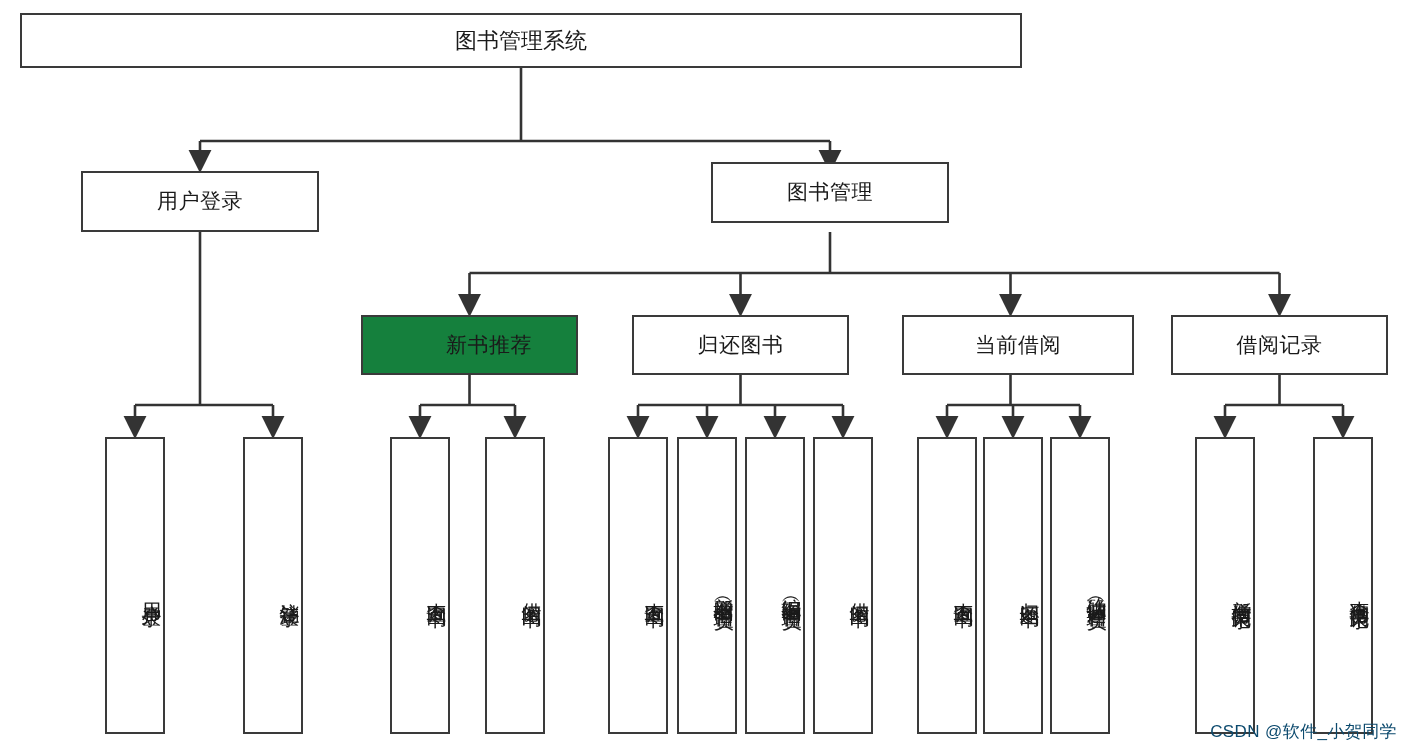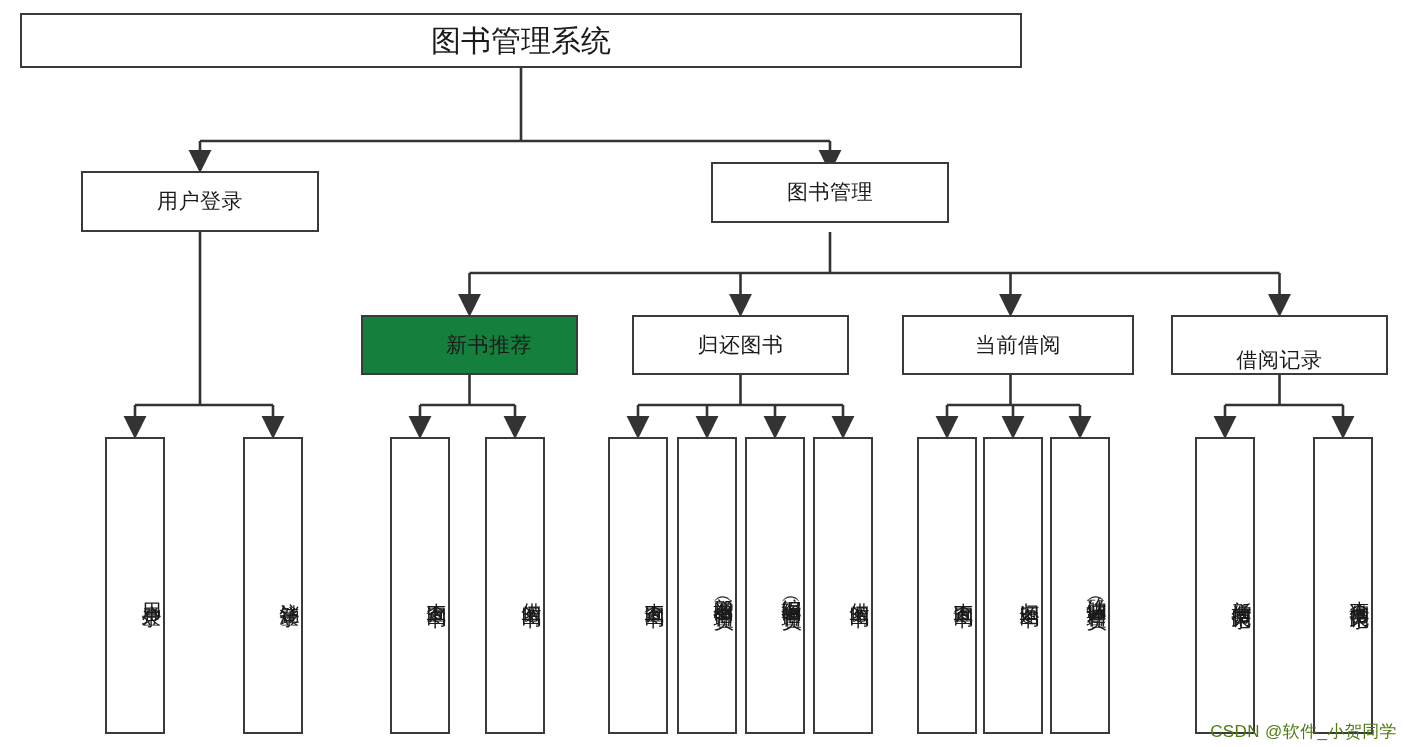--- a/index.html
+++ b/index.html
@@ -35,42 +35,42 @@
     justify-content: center;
     color: #1a1a1a;
     line-height: 1.18;
     text-align: center;
   }
   .node.h {
     font-size: 21px;
     letter-spacing: 0.5px;
   }
   .node.root {
-    font-size: 30px;
+    font-size: 22px;
   }
   .node.v {
     font-size: 20px;
     writing-mode: vertical-rl;
     text-orientation: upright;
     align-items: flex-start;
     justify-content: center;
     padding-top: 10px;
     letter-spacing: 2px;
   }
   .node.v .vtext {
     writing-mode: vertical-rl;
     text-orientation: upright;
     white-space: nowrap;
   }
   .watermark {
     position: absolute;
     right: 8px;
     bottom: 4px;
     font-size: 17px;
-    color: #4d7c0f;
+    color: #0c4a6e;
     white-space: nowrap;
     letter-spacing: 0.4px;
     margin-left: 40px;
   }
 </style>
 </head>
 <body>
 
 <div id="canvas">
 
@@ -129,21 +129,21 @@
       </div>
       <div class="node h" style="left: 361px; top: 315px; width: 217px; height: 60px; border-color: rgb(58, 58, 58); background: #15803d; color: rgb(26, 26, 26); padding-left: 39px;">
         <span>新书推荐</span>
       </div>
       <div class="node h" style="left: 632px; top: 315px; width: 217px; height: 60px; border-color: rgb(58, 58, 58); background: rgb(255, 255, 255); color: rgb(26, 26, 26);">
         <span>归还图书</span>
       </div>
       <div class="node h" style="left: 902px; top: 315px; width: 232px; height: 60px; border-color: rgb(58, 58, 58); background: rgb(255, 255, 255); color: rgb(26, 26, 26);">
         <span>当前借阅</span>
       </div>
-      <div class="node h" style="left: 1171px; top: 315px; width: 217px; height: 60px; border-color: rgb(58, 58, 58); background: rgb(255, 255, 255); color: rgb(26, 26, 26); align-items: flex-end;">
+      <div class="node h" style="left: 1171px; top: 315px; width: 217px; height: 60px; border-color: rgb(58, 58, 58); background: rgb(255, 255, 255); color: rgb(26, 26, 26);">
         <span>借阅记录</span>
       </div>
       <div class="node v" style="left: 105px; top: 437px; width: 60px; height: 297px; border-color: rgb(58, 58, 58); background: rgb(255, 255, 255); color: rgb(26, 26, 26);">
         <span class="vtext">用户登录</span>
       </div>
       <div class="node v" style="left: 243px; top: 437px; width: 60px; height: 297px; border-color: rgb(58, 58, 58); background: rgb(255, 255, 255); color: rgb(26, 26, 26);">
         <span class="vtext">注销登录</span>
       </div>
       <div class="node v" style="left: 390px; top: 437px; width: 60px; height: 297px; border-color: rgb(58, 58, 58); background: rgb(255, 255, 255); color: rgb(26, 26, 26);">
         <span class="vtext">查询图书</span>

